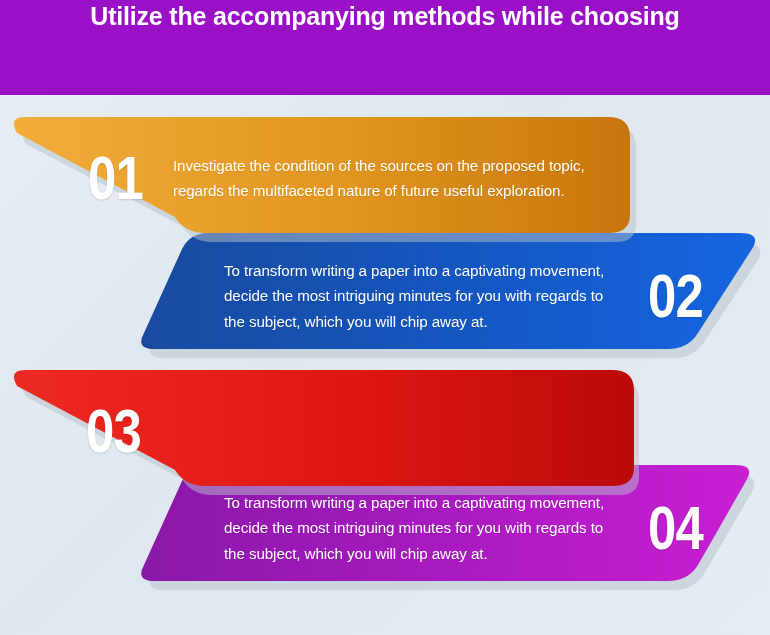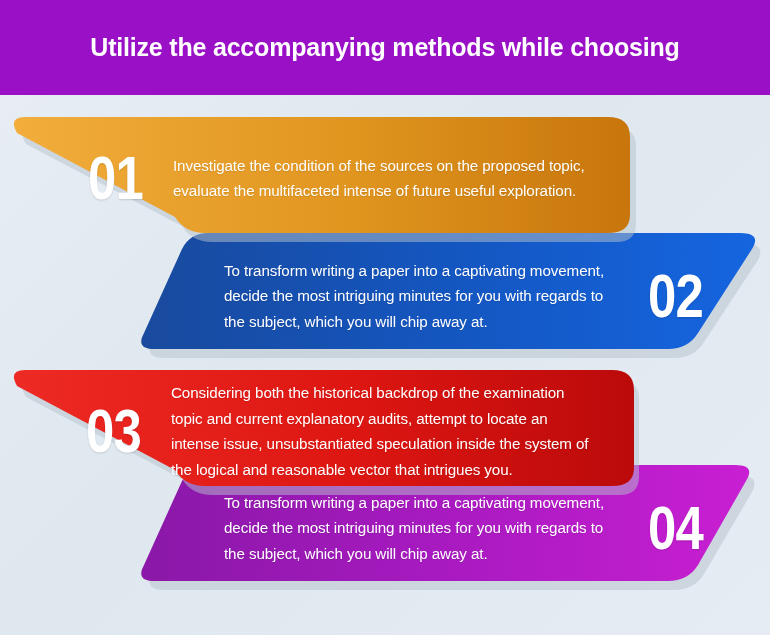--- a/index.html
+++ b/index.html
@@ -26,21 +26,21 @@
   .header {
     position: absolute;
     left: 0;
     top: 0;
     width: 770px;
     height: 95px;
     background: #9a10c6;
     display: flex;
     flex-direction: column;
     align-items: center;
-    justify-content: center;
+    justify-content: space-between;
   }
   .header-line {
     color: #ffffff;
     font-family: "Liberation Sans", sans-serif;
     font-weight: bold;
     font-size: 25px;
     line-height: 33px;
     letter-spacing: -0.2px;
     text-align: center;
     white-space: nowrap;
@@ -131,21 +131,21 @@
         <linearGradient id="sh1" x1="0" y1="0" x2="1" y2="0.4">
           <stop offset="0" stop-color="#b9c3cd" stop-opacity="0.85"></stop>
           <stop offset="1" stop-color="#b9c3cd" stop-opacity="0"></stop>
         </linearGradient>
       </defs>
       <path d="M 30 8 L 612 8 Q 632 8 632 26 L 632 104 Q 632 122 612 122 L 208 122 Q 188 122 178 106 L 22 24 Q 12 8 30 8 Z" fill="#b6c1cc" opacity="0.5" transform="translate(4,7)"></path>
       <path d="M 25 4 L 608 4 Q 630 4 630 24 L 630 102 Q 630 120 608 120 L 205 120 Q 185 120 175 104 L 17 20 Q 8 4 25 4 Z" fill="url(#grad-orange)"></path>
     </svg>
     <div class="banner-content">
       <div class="num">01</div>
-      <div class="body-text">Investigate the condition of the sources on the proposed topic, evaluate the multifaceted intense of future useful exploration.</div>
+      <div class="body-text">Investigate the condition of the sources on the proposed topic, regards the multifaceted nature of future useful exploration.</div>
     </div>
   </div>
 
   <div class="banner" id="banner-2">
     <svg width="770" height="135" viewBox="0 0 770 135">
       <defs>
         <linearGradient id="grad-blue" x1="0" y1="0" x2="1" y2="0">
           <stop offset="0" stop-color="#194a9e"></stop>
           <stop offset="0.5" stop-color="#1456c0"></stop>
           <stop offset="1" stop-color="#1565e0"></stop>
@@ -167,21 +167,20 @@
           <stop offset="0" stop-color="#ee2a24"></stop>
           <stop offset="0.55" stop-color="#dd1612"></stop>
           <stop offset="1" stop-color="#bb0a0a"></stop>
         </linearGradient>
       </defs>
       <path d="M 30 8 L 615 8 Q 635 8 635 26 L 635 104 Q 635 122 615 122 L 208 122 Q 188 122 178 106 L 22 24 Q 12 8 30 8 Z" fill="#b6c1cc" opacity="0.5" transform="translate(4,7)"></path>
       <path d="M 25 4 L 612 4 Q 634 4 634 24 L 634 102 Q 634 120 612 120 L 205 120 Q 185 120 175 104 L 17 20 Q 8 4 25 4 Z" fill="url(#grad-red)"></path>
     </svg>
     <div class="banner-content">
       <div class="num">03</div>
-      <div class="body-text">Considering both the historical backdrop of the examination topic and current explanatory audits, attempt to locate an intense issue, unsubstantiated speculation inside the system of the logical and reasonable vector that intrigues you.</div>
     </div>
   </div>
 
   <div class="banner" id="banner-4">
     <svg width="770" height="135" viewBox="0 0 770 135">
       <defs>
         <linearGradient id="grad-purple" x1="0" y1="0" x2="1" y2="0">
           <stop offset="0" stop-color="#8a18a8"></stop>
           <stop offset="0.5" stop-color="#a81ac0"></stop>
           <stop offset="1" stop-color="#c81fd2"></stop>

